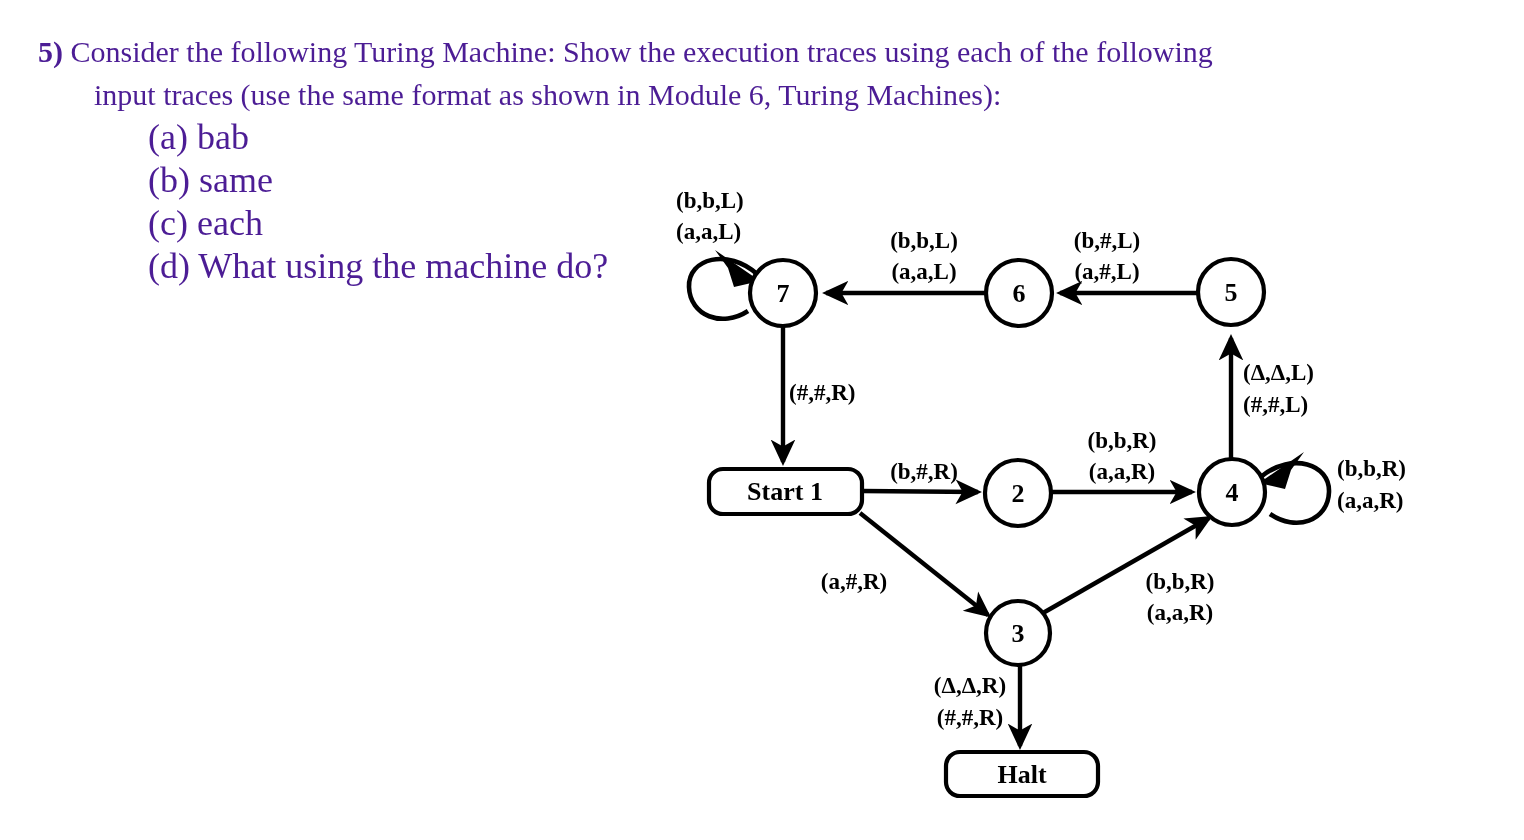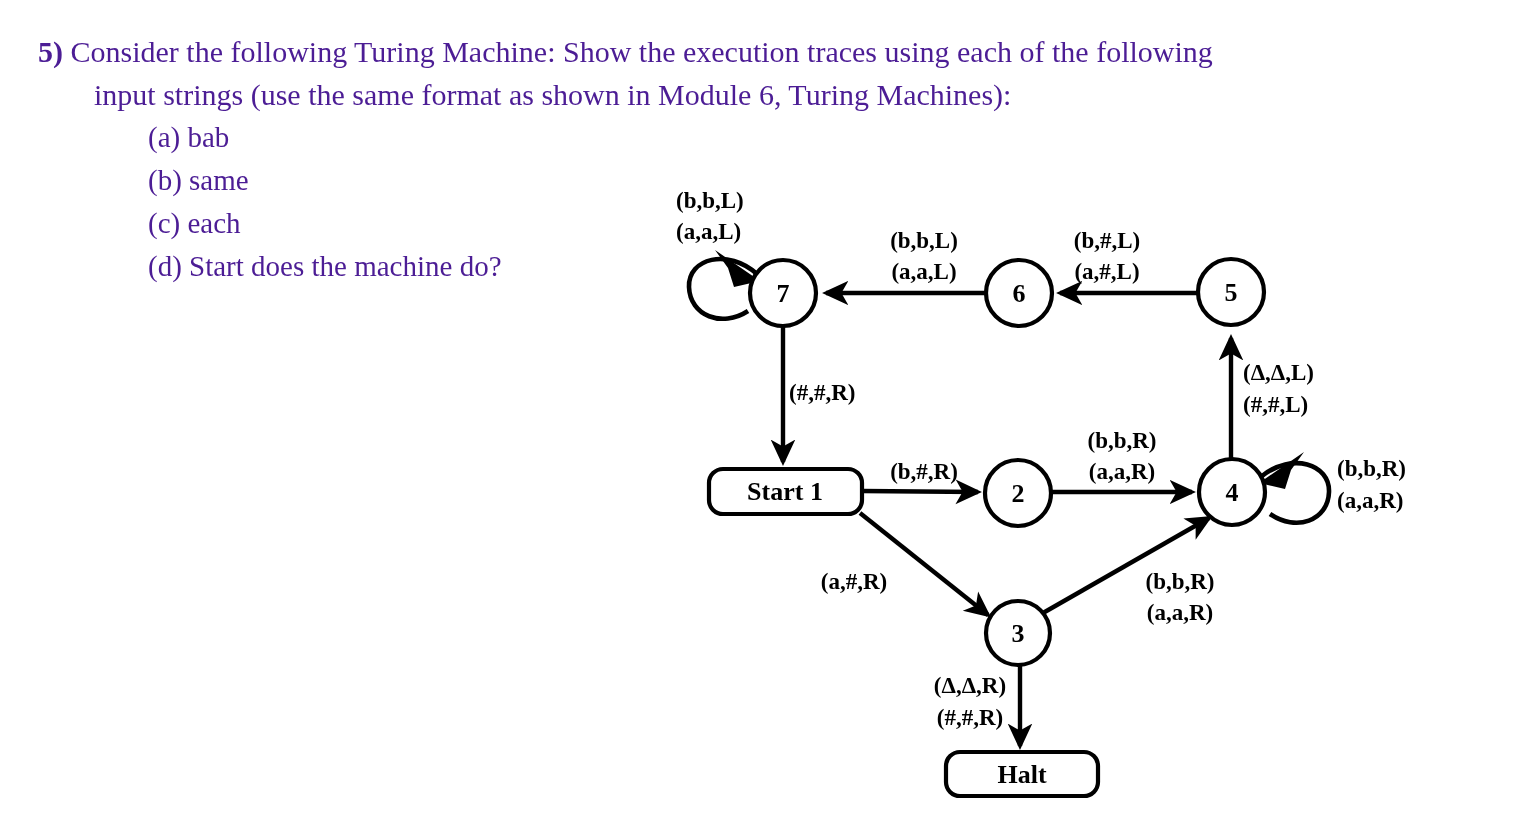--- a/index.html
+++ b/index.html
@@ -28,21 +28,21 @@
     font-size: 30px;
     line-height: 43px;
     white-space: pre;
     color: #4c1d95;
   }
   .q-number {
     font-weight: bold;
   }
   .q-line-1 { text-indent: 0; }
   .q-line-2 { padding-left: 56px; }
-  .q-item { padding-left: 110px; font-size: 29px; line-height: 43px; }
+  .q-item { padding-left: 110px; font-size: 36px; line-height: 43px; }
 
   
   #diagram {
     position: absolute;
     left: 0;
     top: 0;
     width: 1524px;
     height: 840px;
     pointer-events: none;
   }
@@ -71,25 +71,25 @@
   }
   .arrow-head { fill: #000000; }
 </style>
 </head>
 <body>
 
 <div id="page">
 
   <div class="question-block">
     <div class="q-line q-line-1"><span class="q-number">5)</span><span> Consider the following Turing Machine: Show the execution traces using each of the following</span></div>
-    <div class="q-line q-line-2">input strings (use the same format as shown in Module 6, Turing Machines):</div>
+    <div class="q-line q-line-2">input traces (use the same format as shown in Module 6, Turing Machines):</div>
     <div class="q-line q-item">(a) bab</div>
     <div class="q-line q-item">(b) same</div>
     <div class="q-line q-item">(c) each</div>
-    <div class="q-line q-item">(d) Start does the machine do?</div>
+    <div class="q-line q-item">(d) What using the machine do?</div>
   </div>
 
   <svg id="diagram" viewBox="0 0 1524 840" width="1524" height="840">
 
     <defs>
       <marker id="ah" viewBox="0 0 12 12" refX="10.2" refY="6" markerWidth="6.0" markerHeight="6.0" orient="auto-start-reverse">
         <path d="M 0 0.4 L 12 6 L 0 11.6 L 3.2 6 Z" class="arrow-head"></path>
       </marker>
     </defs>
 

